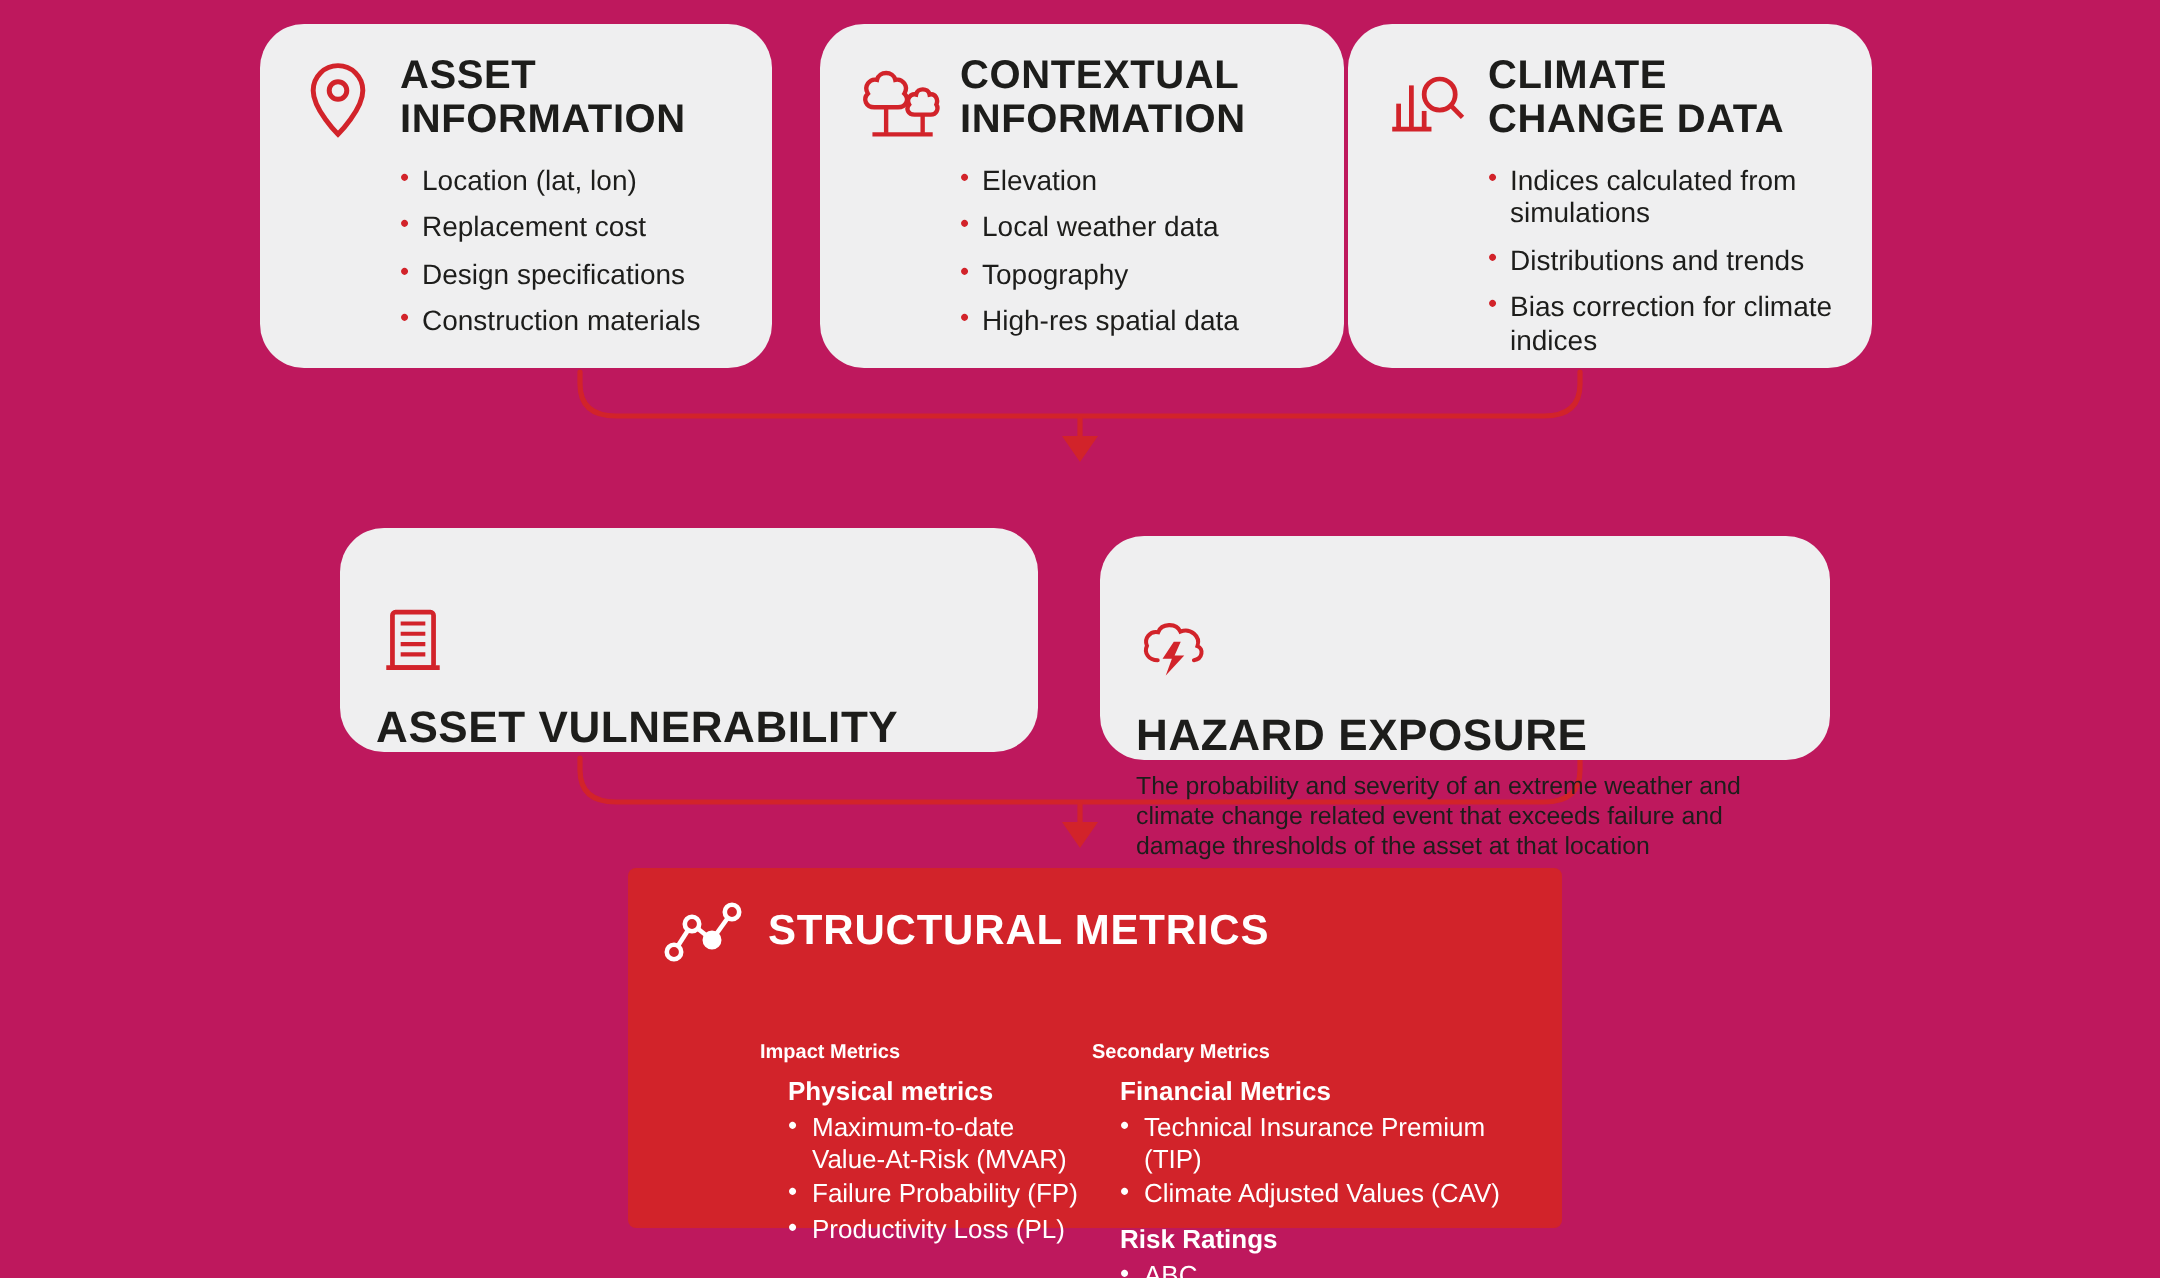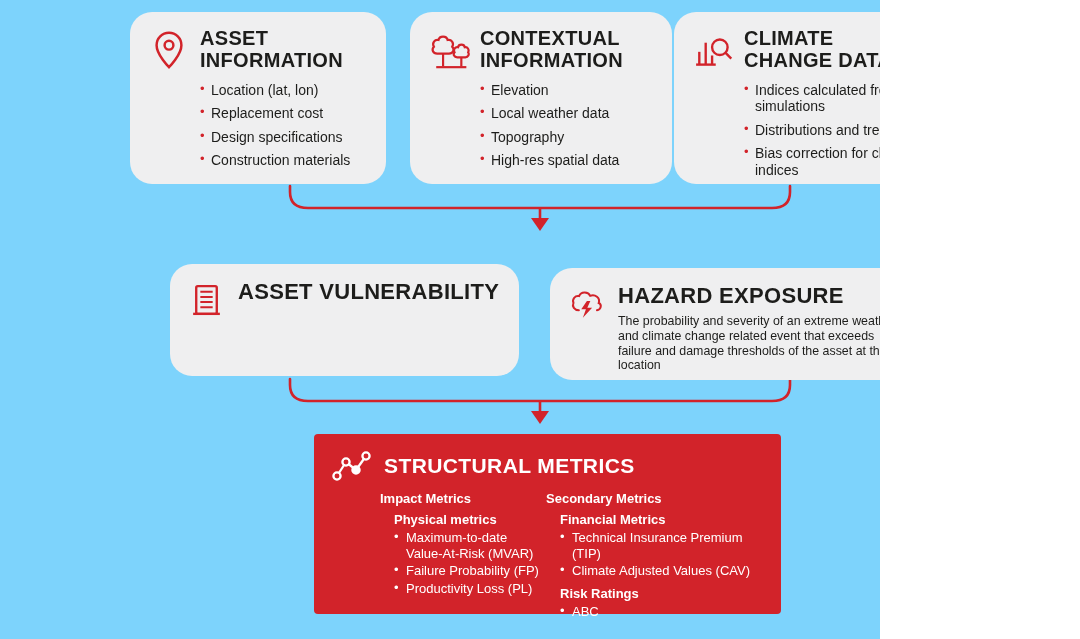--- a/index.html
+++ b/index.html
@@ -7,23 +7,23 @@
     --gray:#efeff0;
     --ink:#1d1d1b;
   }
   *{box-sizing:border-box;margin:0;padding:0;}
   body{
     font-family:"Liberation Sans", sans-serif;
     background:#ffffff;
   }
   .canvas{
     position:relative;
-    width:880px;
+    width:1080px;
     height:639px;
-    background:#7dd3fc;
+    background:#be185d;
     overflow:hidden;
     text-decoration:underline;
   }
   
   .gbox{
     position:absolute;
     background:var(--gray);
     border-radius:22px;
   }
   .b1{left:130px;top:12px;width:256px;height:172px;}
@@ -60,21 +60,21 @@
   }
   .bullets li::before{
     content:"•";
     position:absolute;
     left:0;top:-1px;
     color:var(--red);
     font-size:13px;
   }
 
   
-  .mid .head{padding:16px 16px 0 18px;gap:13px;}
+  .mid .head{padding:36px 16px 0 18px;gap:13px;flex-direction:column;}
   .mid .head .icon{flex:0 0 37px;width:37px;margin-top:2px;}
   .mid .title{font-size:22px;letter-spacing:0.3px;}
   .desc{
     font-size:12.4px;
     line-height:1.2;
     color:var(--ink);
     margin-top:6px;
   }
 
   
@@ -100,23 +100,24 @@
   }
   .red-cols{
     display:flex;
     padding-left:66px;
     padding-right:8px;
     margin-top:8px;
   }
   .col1{width:166px;flex:0 0 166px;}
   .col2{flex:1;}
   .col-header{
-    font-size:13px;
+    font-size:10px;
     font-weight:bold;
     margin-bottom:6px;
+    margin-top:30px;
   }
   .group{margin-left:14px;margin-bottom:7px;}
   .group-sub{
     font-size:13px;
     font-weight:bold;
     margin-bottom:3px;
   }
   .wbullets{list-style:none;}
   .wbullets li{
     position:relative;

